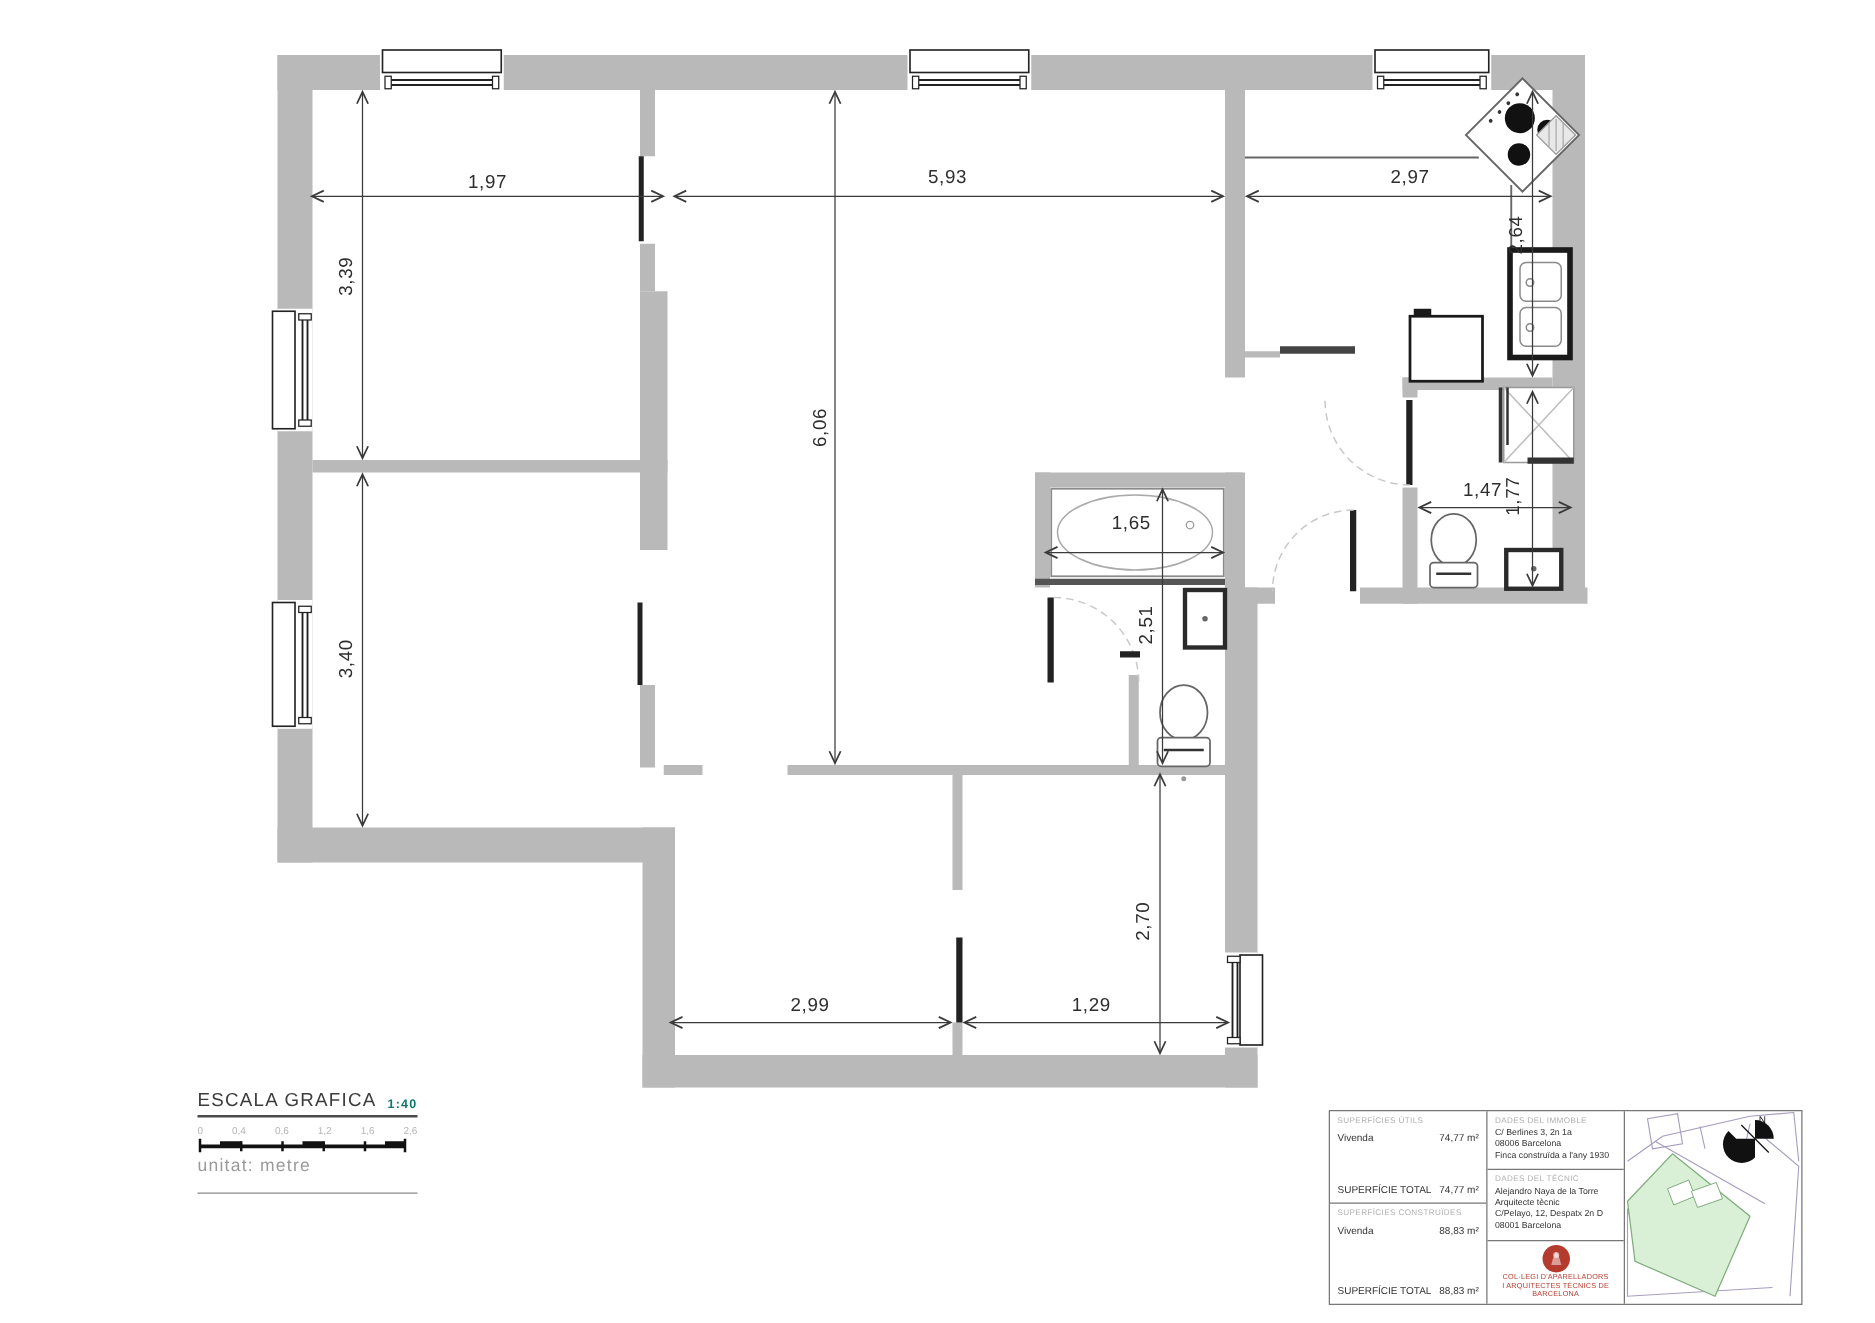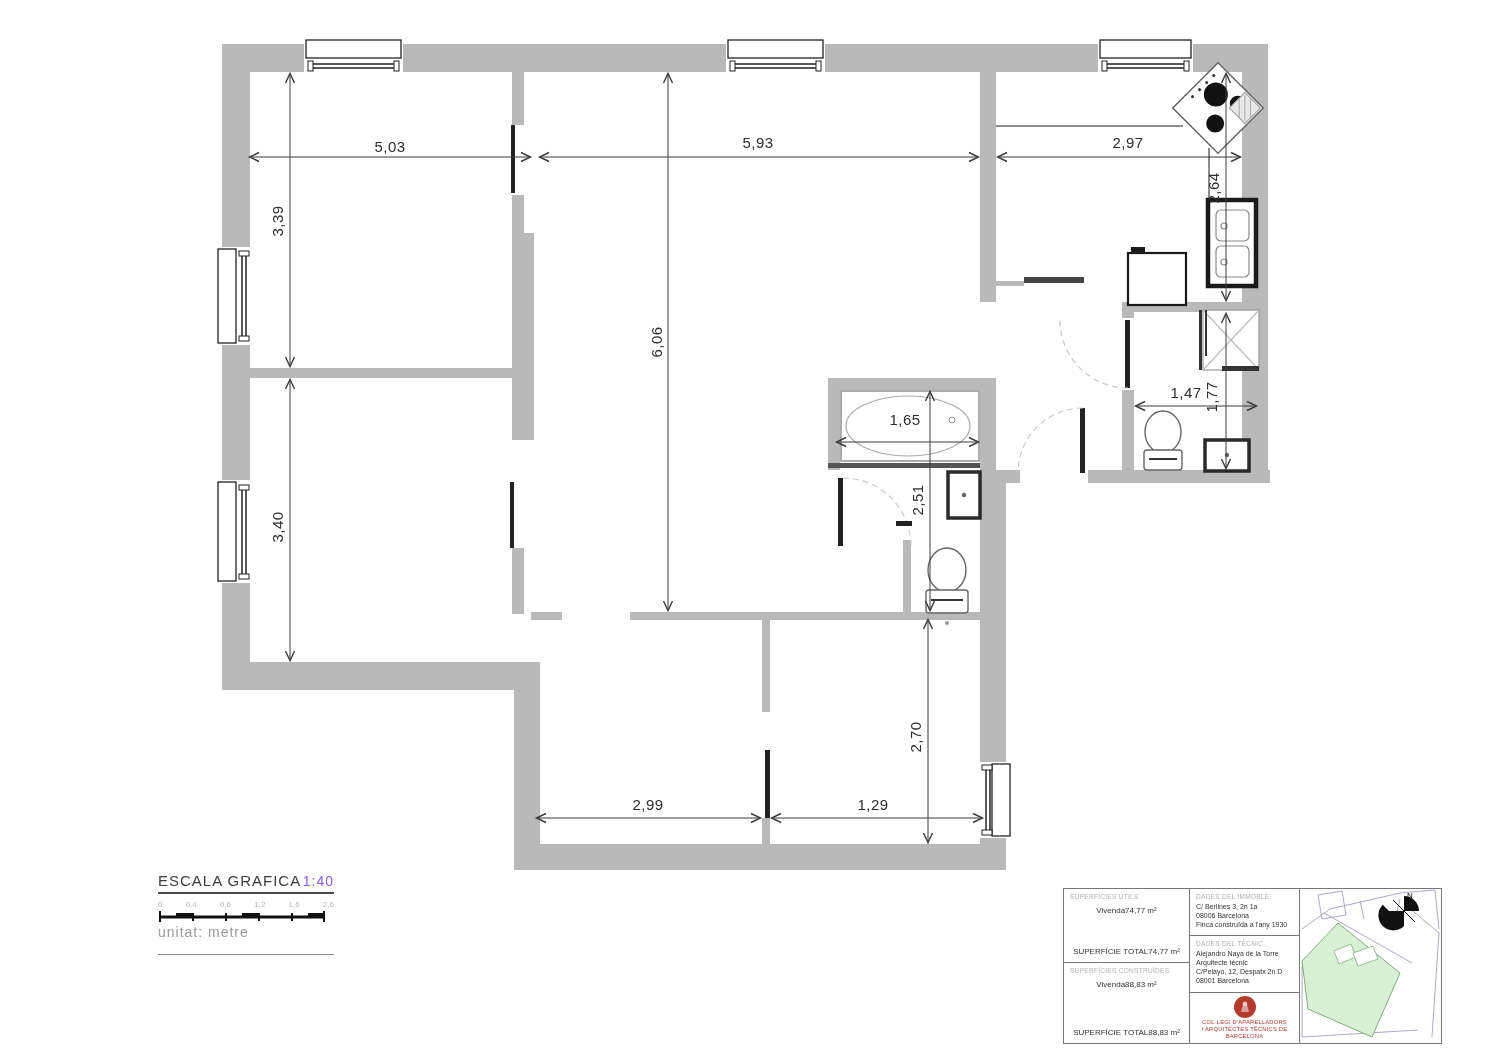--- a/index.html
+++ b/index.html
@@ -12,35 +12,35 @@
        transform:translate(-50%,-50%);letter-spacing:.5px;}
   .dim.v{transform:translate(-50%,-50%) rotate(-90deg);}
   
   .watermark{position:absolute;left:742px;top:531px;transform:translate(-50%,-50%);
              font-family:"DejaVu Sans Mono",monospace;font-weight:bold;font-size:64px;
              color:#a8a8a8;letter-spacing:3px;}
   
   .scale{position:absolute;left:158px;top:872px;width:176px;}
   .scale .row1{display:flex;justify-content:space-between;align-items:flex-end;}
   .scale .t{font-size:15px;color:#3c3c3c;letter-spacing:1px;}
-  .scale .r{font-size:14px;color:#8b5cf6;letter-spacing:1px;}
+  .scale .r{font-size:10px;color:#0f766e;letter-spacing:1px;font-weight:bold;}
   .scale .rule{height:2px;background:#4a4a4a;margin-top:3px;}
   .scale .ticks{display:flex;justify-content:space-between;font-size:8px;color:#b5b5b5;
                 margin-top:6px;padding:0 0 1px 0;}
   .scale .unit{font-size:14px;color:#9a9a9a;margin-top:2px;letter-spacing:1px;}
   .scale .rule2{height:1px;background:#8a8a8a;margin-top:14px;}
   
   .tblock{position:absolute;left:1063px;top:888px;width:377px;height:154px;
           border:1px solid #777;display:flex;background:#fff;}
   .tb-col1{width:125px;border-right:1px solid #777;display:flex;flex-direction:column;}
   .tb-col2{width:109px;border-right:1px solid #777;display:flex;flex-direction:column;}
   .tb-col3{flex:1;position:relative;}
   .tb-cell{padding:4px 6px;box-sizing:border-box;position:relative;}
   .tb-h{font-size:6.5px;color:#b0b0b0;letter-spacing:.3px;margin-bottom:2px;}
-  .tb-row{display:flex;justify-content:center;font-size:8px;color:#333;}
+  .tb-row{display:flex;justify-content:space-between;font-size:8px;color:#333;}
   .tb-line{font-size:7px;color:#333;line-height:9px;}
   .c1a{height:74px;border-bottom:1px solid #777;display:flex;flex-direction:column;justify-content:space-between;}
   .c1b{flex:1;display:flex;flex-direction:column;justify-content:space-between;}
   .c2a{height:47px;border-bottom:1px solid #777;}
   .c2b{height:57px;border-bottom:1px solid #777;}
   .c2c{flex:1;text-align:center;padding:2px;}
   .col-red{color:#b53b2e;font-size:5.8px;line-height:7px;letter-spacing:.2px;}
 </style>
 </head>
 <body>
@@ -233,21 +233,21 @@
       <line x1="1226" y1="314" x2="1226" y2="468"></line>
       <line x1="837" y1="442" x2="978" y2="442"></line>
       <line x1="930" y1="392" x2="930" y2="610"></line>
       <line x1="1136" y1="406" x2="1256" y2="406"></line>
       <line x1="537" y1="818" x2="760" y2="818"></line>
       <line x1="772" y1="818" x2="982" y2="818"></line>
       <line x1="928" y1="620" x2="928" y2="842"></line>
     </g>
   </svg>
 
-  <span class="dim" style="left:390px;top:146px">5,03</span>
+  <span class="dim" style="left:390px;top:146px">1,97</span>
   <span class="dim" style="left:758px;top:142px">5,93</span>
   <span class="dim" style="left:1128px;top:142px">2,97</span>
   <span class="dim v" style="left:277px;top:221px">3,39</span>
   <span class="dim v" style="left:277px;top:527px">3,40</span>
   <span class="dim v" style="left:656px;top:342px">6,06</span>
   <span class="dim v" style="left:1213px;top:188px">2,64</span>
   <span class="dim v" style="left:1211px;top:397px">1,77</span>
   <span class="dim" style="left:905px;top:419px">1,65</span>
   <span class="dim v" style="left:917px;top:500px">2,51</span>
   <span class="dim" style="left:1186px;top:392px">1,47</span>

